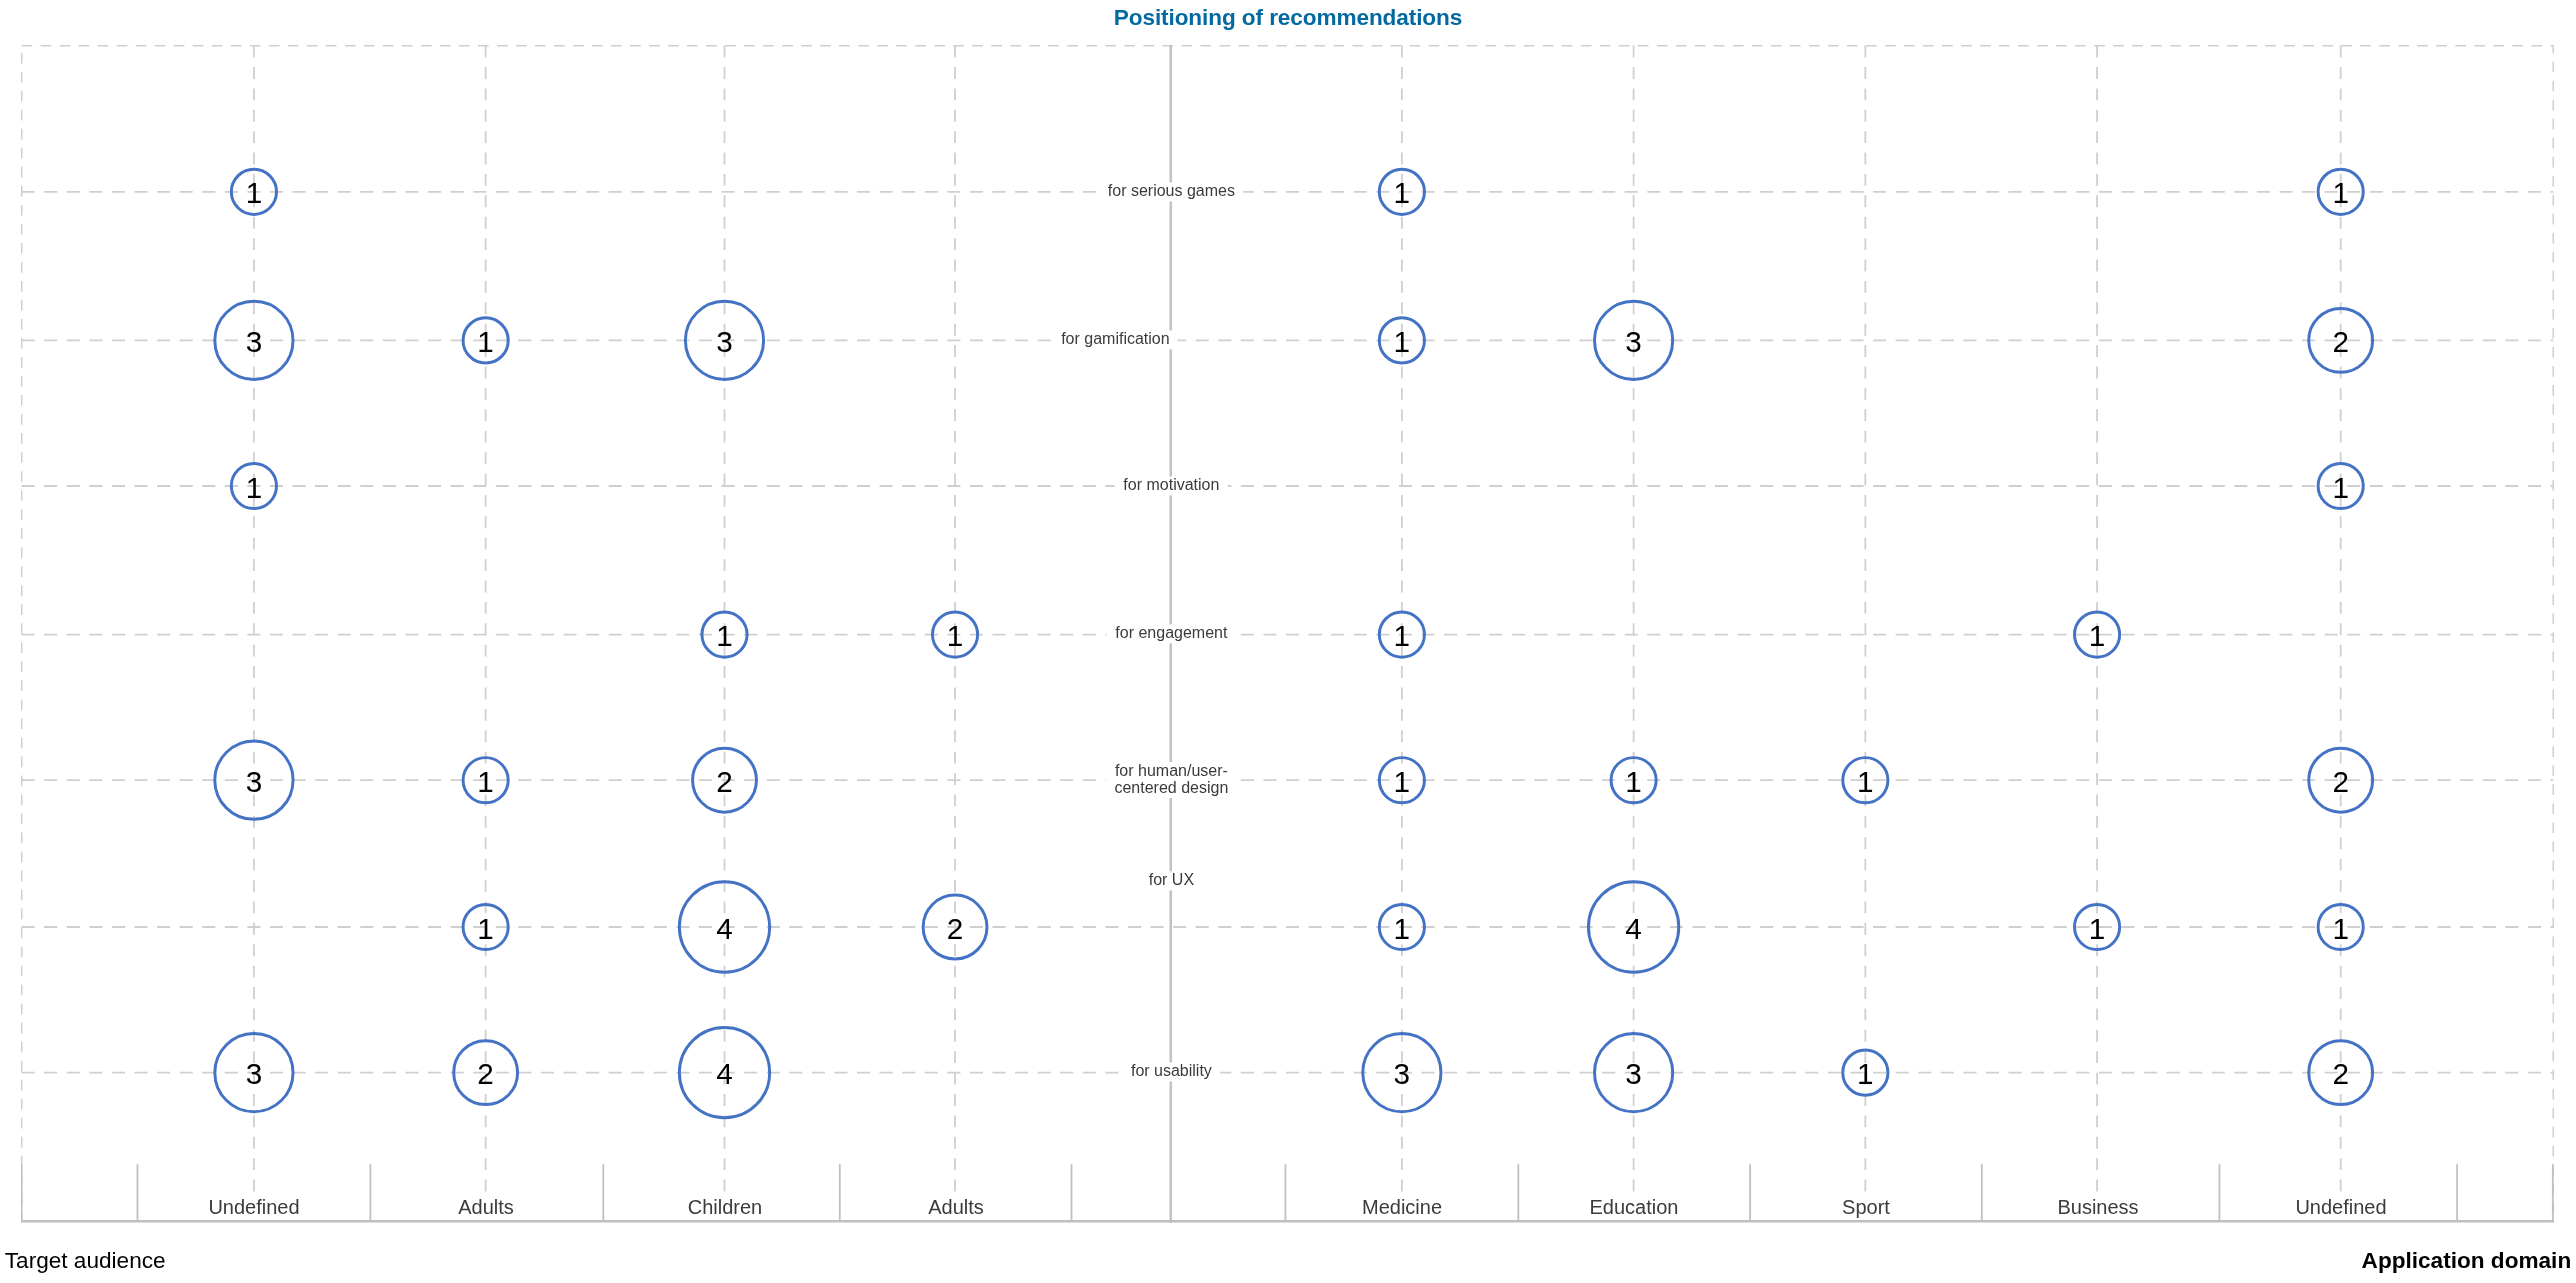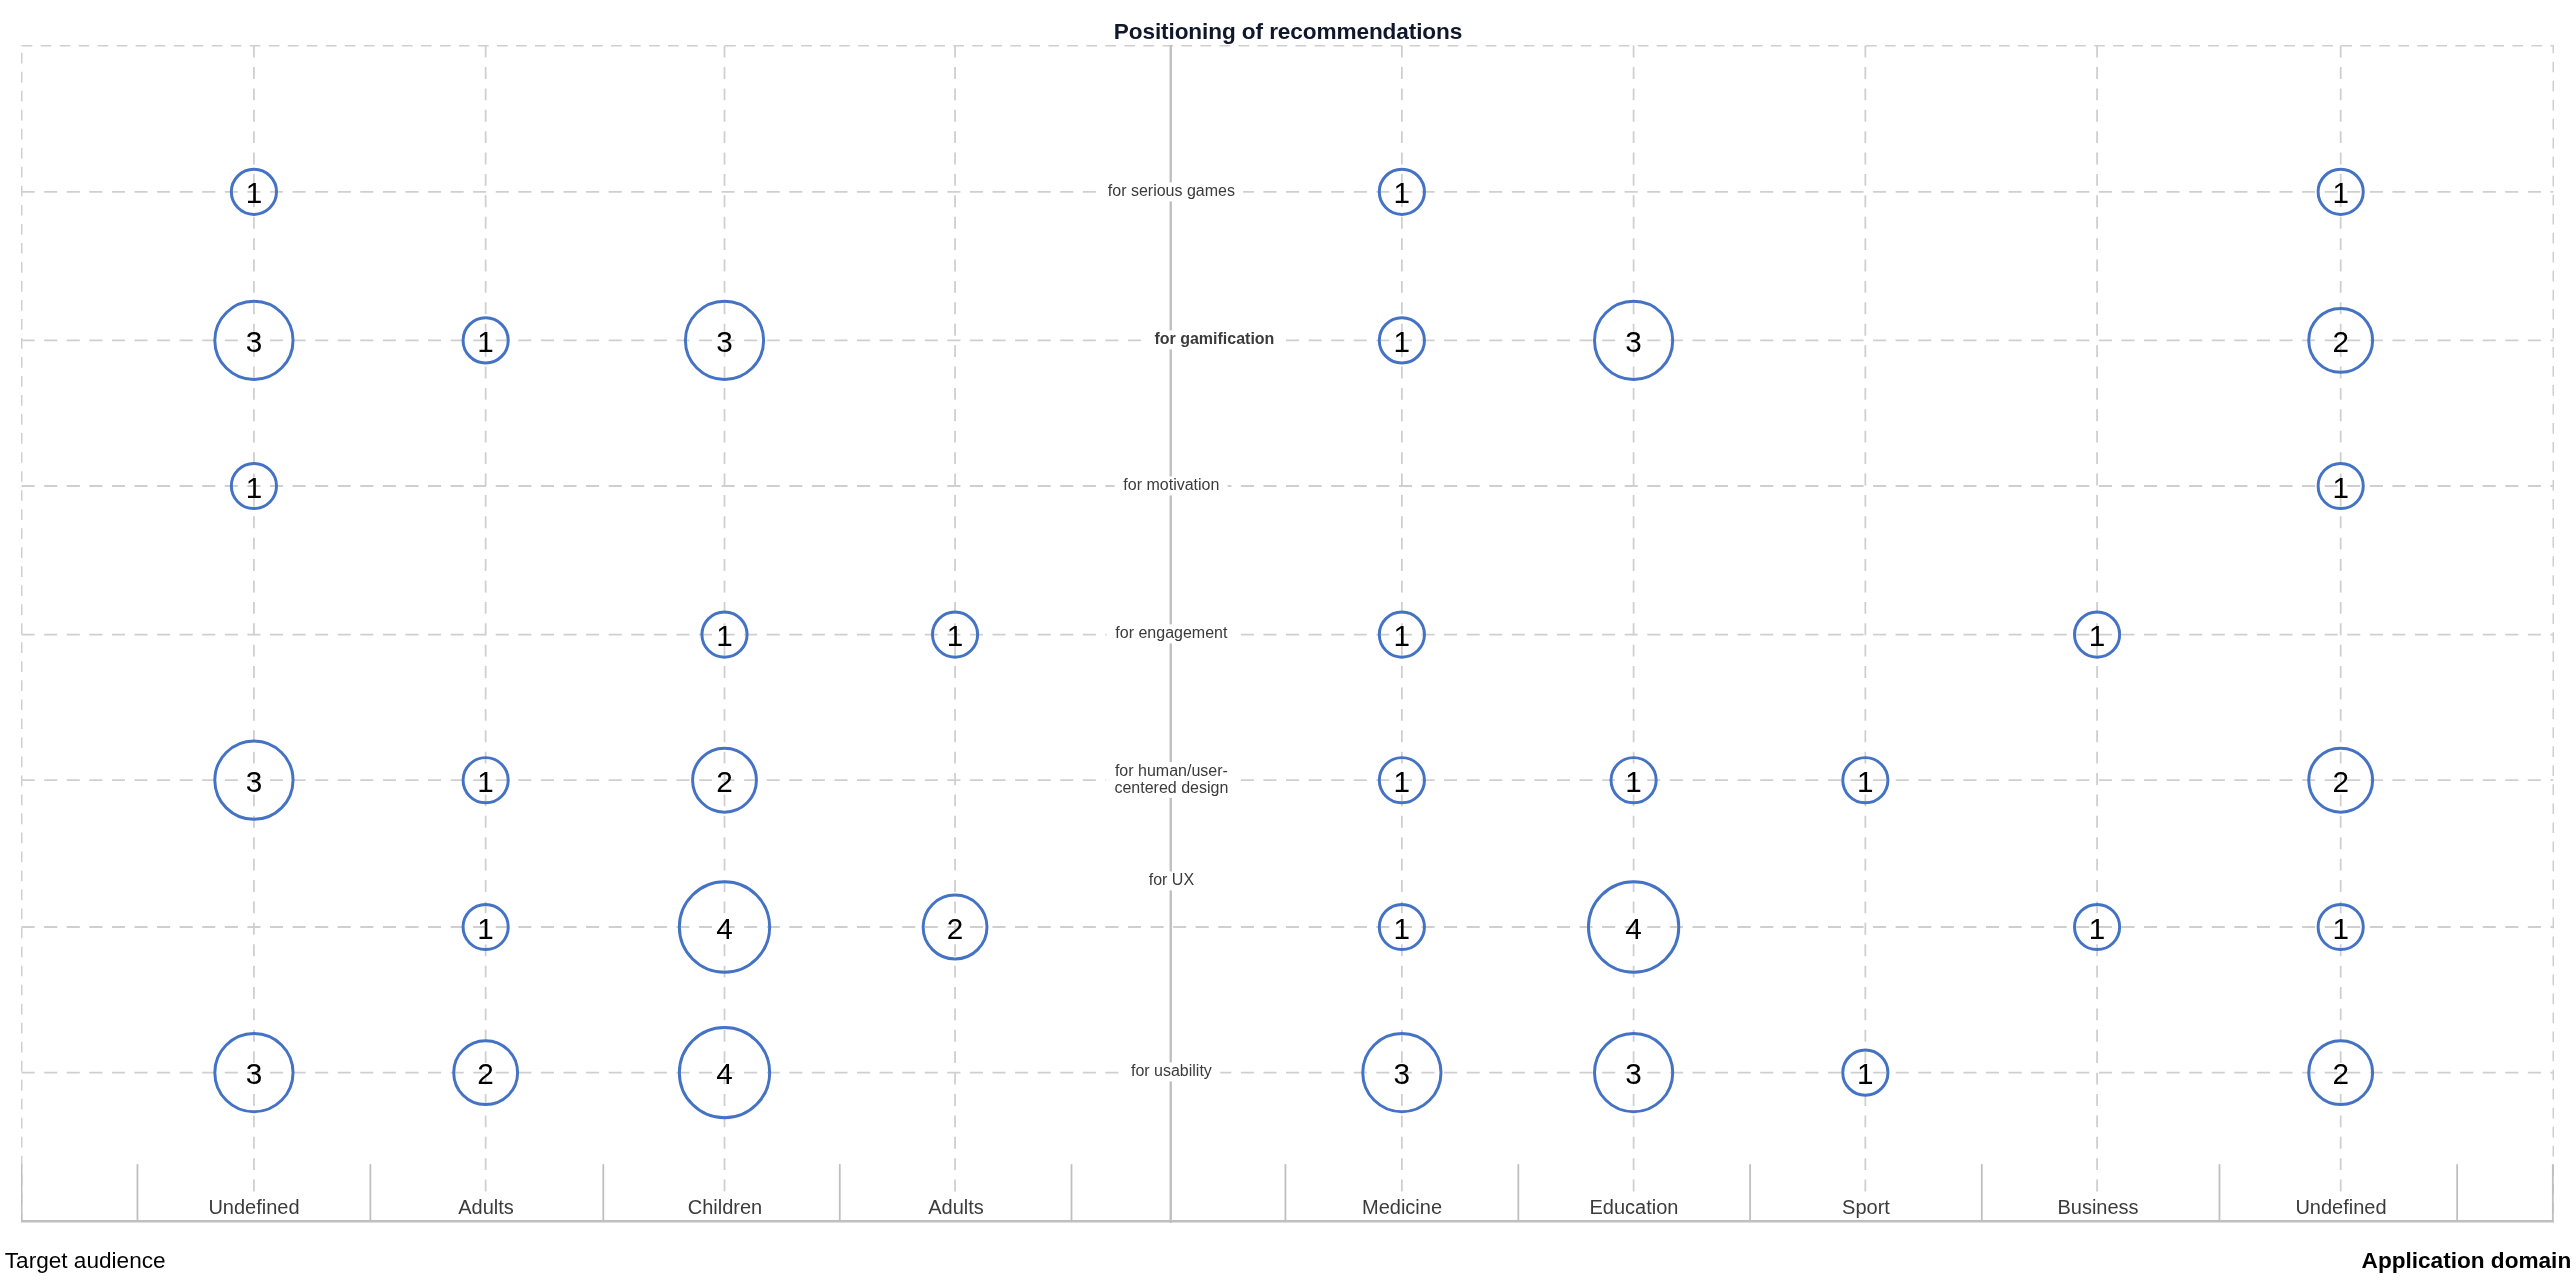--- a/index.html
+++ b/index.html
@@ -1,20 +1,20 @@
 <!DOCTYPE html>
 <html style="font-size:9.5px"><head>
 <meta charset="utf-8">
 <style>
   html,body{margin:0;padding:0;background:#fff;}
   body{width:2576px;height:1284px;font-family:"Liberation Sans",sans-serif;position:relative;overflow:hidden;}
   #chart-root{position:absolute;left:0;top:0;width:2576px;height:1284px;}
   #chart-title{
-    position:absolute;left:0;top:19px;width:2576px;text-align:center;
-    font-size:22.6px;font-weight:bold;color:#0f172a;letter-spacing:-0.1px;
+    position:absolute;left:0;top:5px;width:2576px;text-align:center;
+    font-size:22.6px;font-weight:bold;color:#0369a1;letter-spacing:-0.1px;
   }
   #plot-area{position:absolute;left:21.4px;top:45px;width:2533px;height:1178px;}
   svg#plot-svg{position:absolute;left:0;top:0;width:2533px;height:1178px;display:block;}
   .bubble-label{
     font-family:"Liberation Sans",sans-serif;font-size:50px;fill:#000;
     text-anchor:middle;dominant-baseline:central;
   }
   .row-label{
     position:absolute;text-align:center;font-size:16px;color:#3b3b3b;
     line-height:1.05;transform:translate(-50%,-50%);white-space:nowrap;
@@ -212,21 +212,21 @@
         <line x1="2128" y1="1883" x2="2128" y2="1979" stroke="#bfbfbf" stroke-width="3"></line>
         <line x1="2520" y1="1883" x2="2520" y2="1979" stroke="#bfbfbf" stroke-width="3"></line>
         <line x1="2910" y1="1883" x2="2910" y2="1979" stroke="#bfbfbf" stroke-width="3"></line>
         <line x1="3300" y1="1883" x2="3300" y2="1979" stroke="#bfbfbf" stroke-width="3"></line>
         <line x1="3700" y1="1883" x2="3700" y2="1979" stroke="#bfbfbf" stroke-width="3"></line>
         <line x1="4100" y1="1883" x2="4100" y2="1979" stroke="#bfbfbf" stroke-width="3"></line>
         <line x1="4261" y1="1883" x2="4261" y2="1979" stroke="#bfbfbf" stroke-width="3"></line>
       </svg>
     <div id="row-labels">
         <div class="row-label" style="left: 1150px; top: 147px;">for serious games</div>
-        <div class="row-label" style="left: 1193px; top: 295px; font-weight: bold;">for gamification</div>
+        <div class="row-label" style="left: 1094px; top: 295px;">for gamification</div>
         <div class="row-label" style="left: 1150px; top: 441px;">for motivation</div>
         <div class="row-label" style="left: 1150px; top: 589px;">for engagement</div>
         <div class="row-label" style="left: 1150px; top: 735px;">
           <div>for human/user-</div>
           <div>centered design</div>
         </div>
         <div class="row-label" style="left: 1150px; top: 836px;">for UX</div>
         <div class="row-label" style="left: 1150px; top: 1027px;">for usability</div>
       </div>
   </div>

